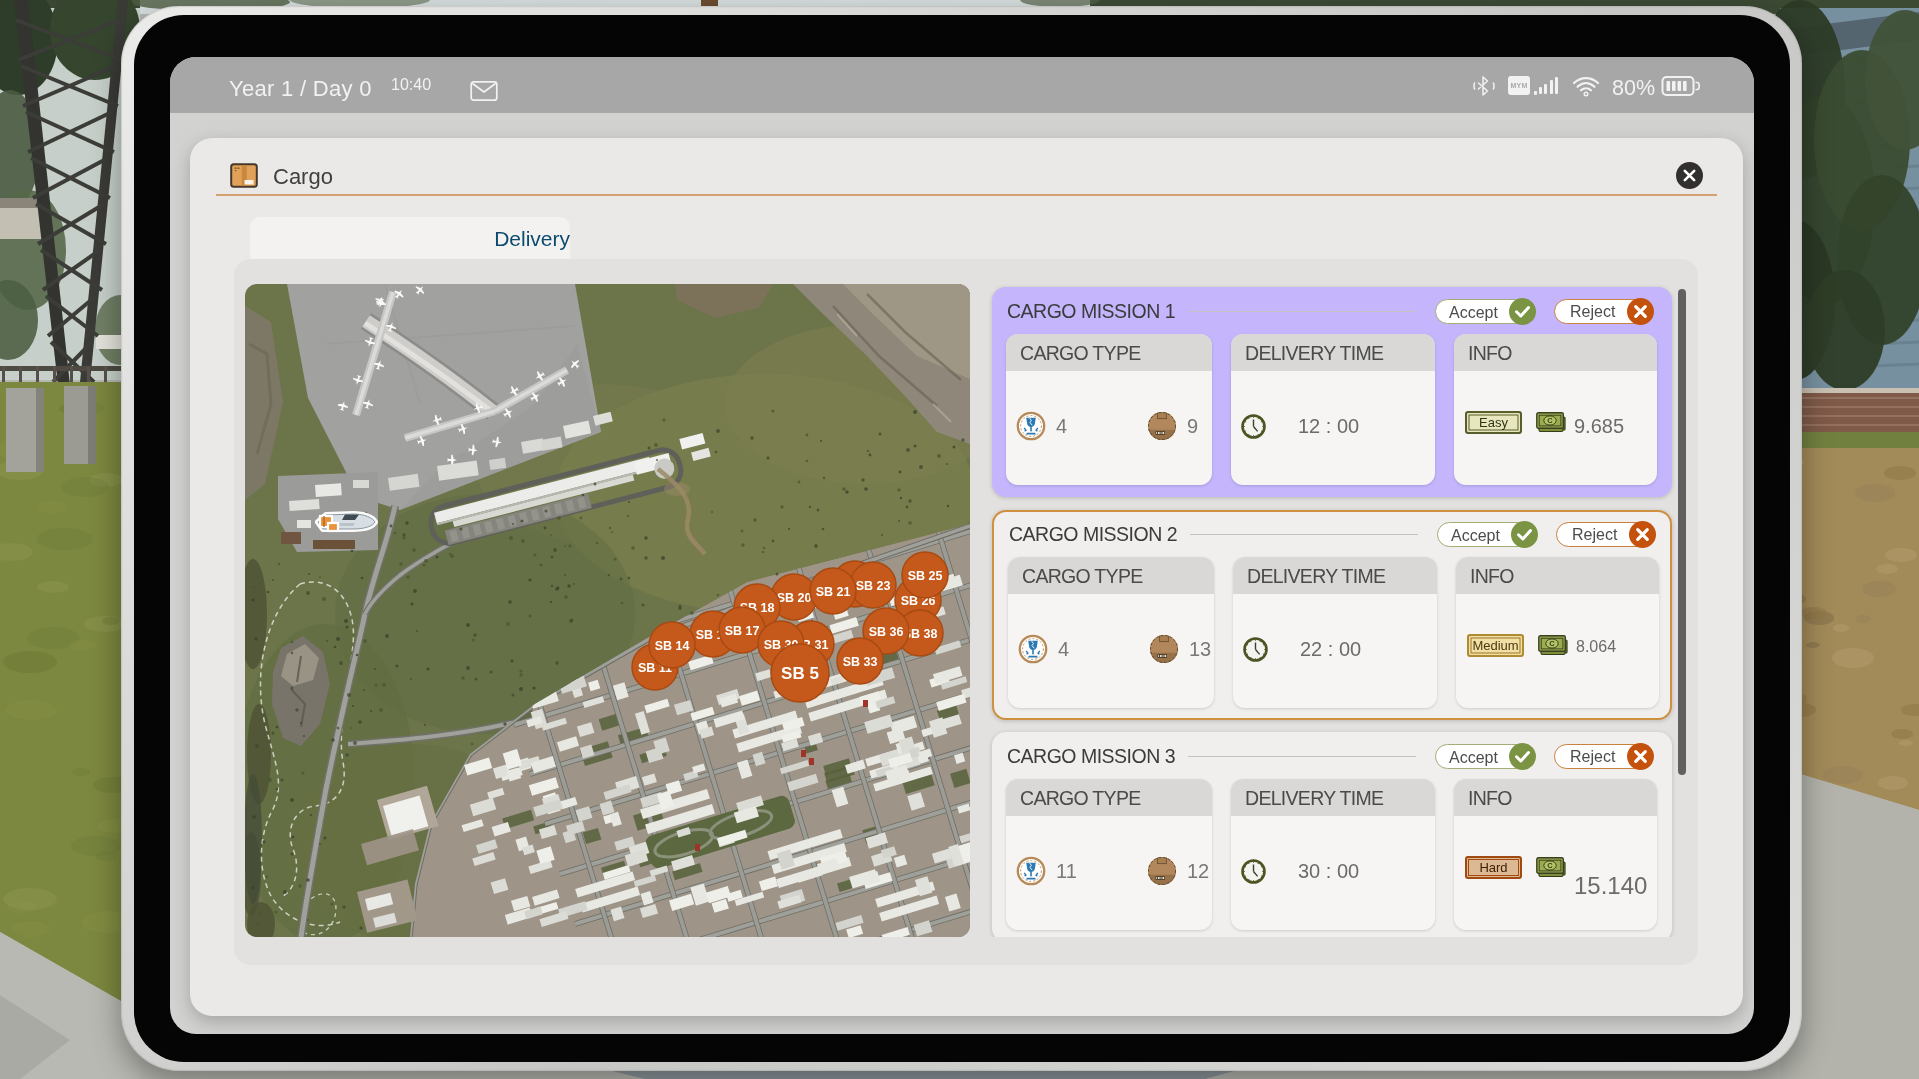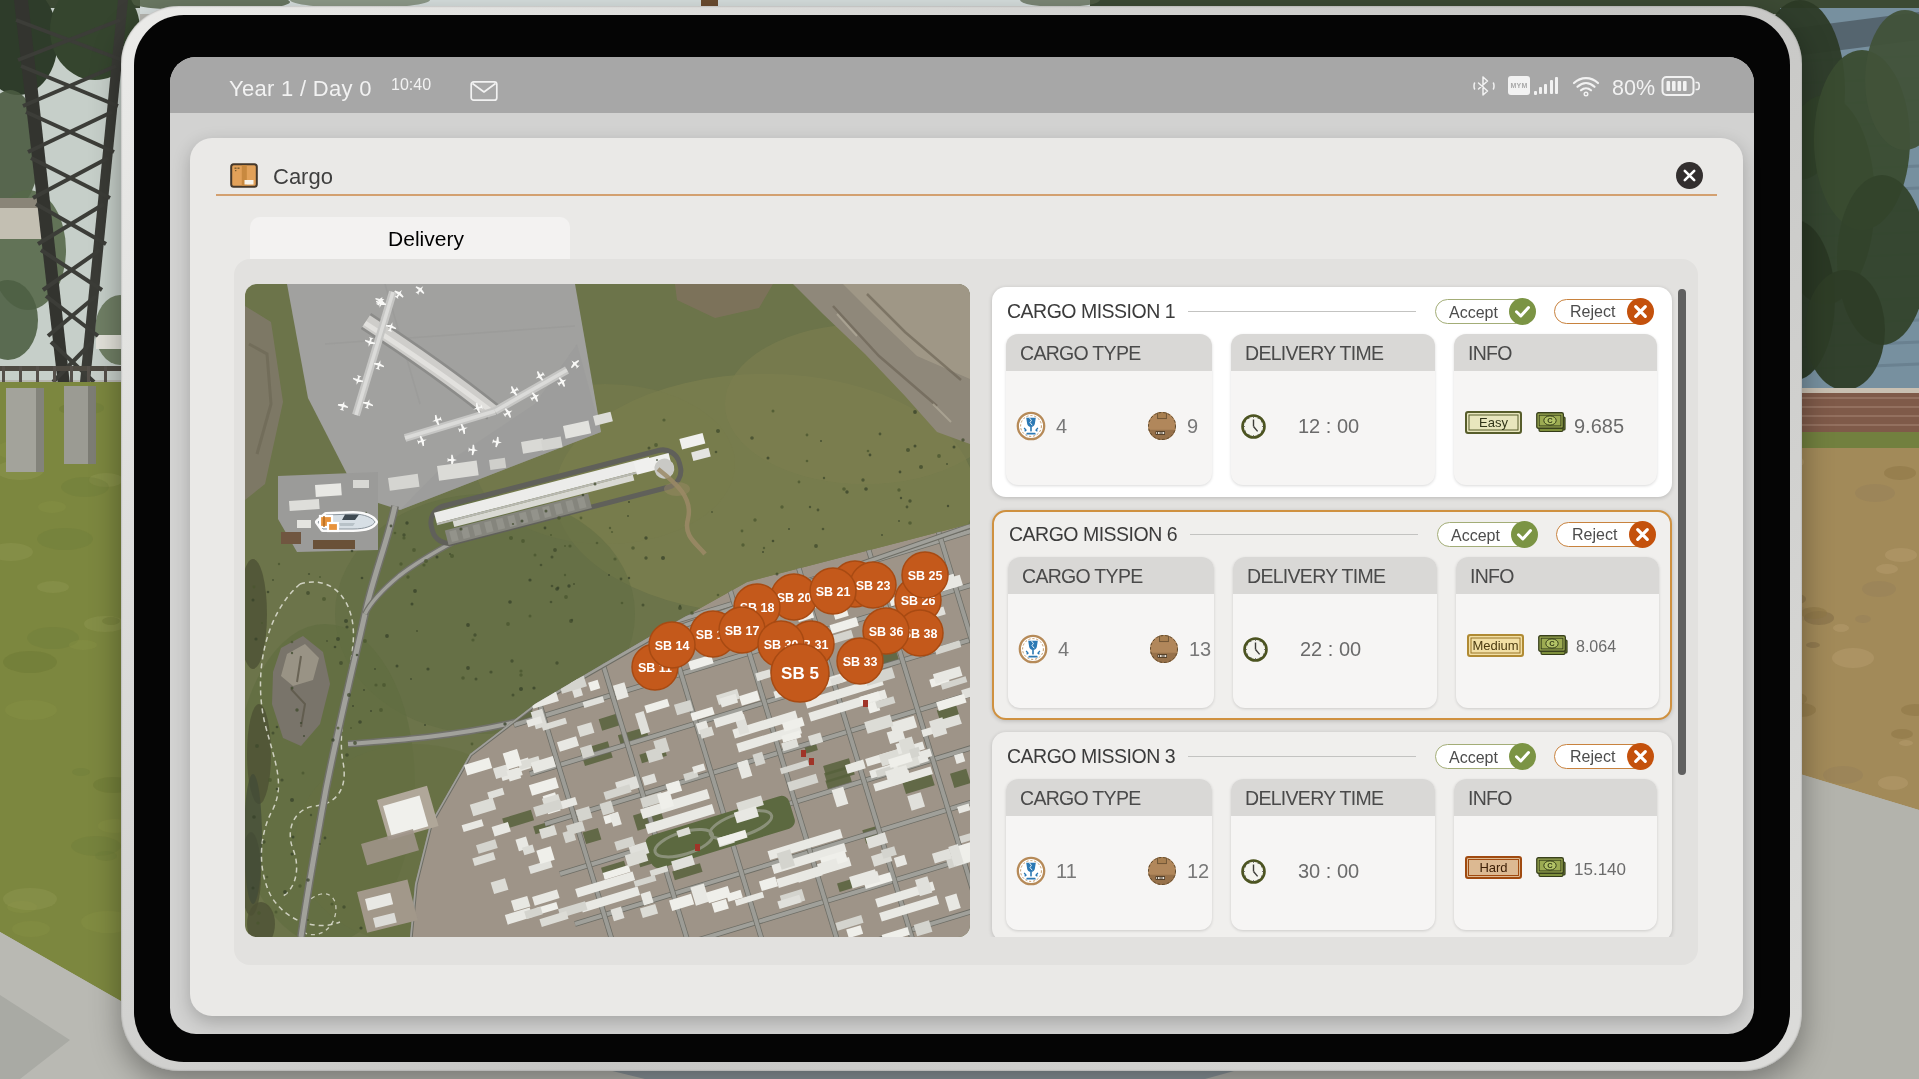--- a/index.html
+++ b/index.html
@@ -193,21 +193,21 @@
         <rect x="5" y="7" width="1.4" height="1.2"></rect>
       </g>
     </svg>
     <div style="position:absolute;left:273px;top:164px;font-size:22px;color:#3f3f3f">Cargo</div>
     <div style="position:absolute;left:216px;top:194px;width:1501px;height:2px;background:#d3a070"></div>
     <div style="position:absolute;left:1676px;top:162px;width:27px;height:27px"><svg width="27" height="27" viewBox="0 0 27 27">
         <circle cx="13.5" cy="13.5" r="13.5" fill="#332f2f"></circle>
         <path d="M8.8,8.8 L18.2,18.2 M18.2,8.8 L8.8,18.2" stroke="#ffffff" stroke-width="2.6" stroke-linecap="round"></path>
       </svg></div>
     <div style="position:absolute;left:250px;top:217px;width:320px;height:46px;background:#f3f2f1;border-radius:10px 10px 0 0"></div>
-    <div style="position:absolute;left:266px;top:227px;width:320px;text-align:center;font-size:21px;color:#000000">Delivery</div>
+    <div style="position:absolute;left:250px;top:227px;width:320px;text-align:right;font-size:21px;color:#0c4a6e">Delivery</div>
     <div style="position:absolute;left:234px;top:259px;width:1464px;height:706px;border-radius:16px;background:#e2e1df"></div>
     <svg width="725" height="653" viewBox="0 0 725 653" style="position:absolute;left:245px;top:284px;border-radius:12px">
       <rect width="725" height="653" fill="#6c744a"></rect>
       <ellipse cx="520" cy="210" rx="210" ry="120" fill="#7a7e4e" opacity="0.8"></ellipse>
       <ellipse cx="360" cy="180" rx="130" ry="80" fill="#777b4c" opacity="0.5"></ellipse>
       <ellipse cx="240" cy="330" rx="150" ry="120" fill="#606b41" opacity="0.5"></ellipse>
       <ellipse cx="80" cy="500" rx="90" ry="160" fill="#5f6c3f" opacity="0.6"></ellipse>
       <ellipse cx="620" cy="120" rx="140" ry="80" fill="#7d7f50" opacity="0.6"></ellipse>
       <ellipse cx="170" cy="560" rx="120" ry="100" fill="#657043" opacity="0.6"></ellipse>
       <path d="M548,0 L725,0 L725,160 L692,148 L660,112 L620,70 L578,30 Z" fill="#8f887a"></path>
@@ -882,21 +882,21 @@
         <text x="427" y="365.5" text-anchor="middle" font-family="Liberation Sans, sans-serif" font-size="12.5" font-weight="bold" fill="#ffffff">SB 14</text>
       </g>
       <g>
         <circle cx="555" cy="389" r="29" fill="#c4591b" stroke="#a84a12" stroke-width="1.5"></circle>
         <text x="555" y="395" text-anchor="middle" font-family="Liberation Sans, sans-serif" font-size="17" font-weight="bold" fill="#ffffff">SB 5</text>
       </g>
     </svg>
     <div style="position:absolute;left:984px;top:284px;width:700px;height:653px;overflow:hidden">
       <div style="position:relative;width:700px;height:653px">
         <div style="position:absolute;left:-984px;top:-284px;width:1919px;height:1400px">
-          <div style="position:absolute;left:992px;top:287px;width:680px;height:210px;background:#ffffff;border-radius:14px;box-shadow:0 1px 4px rgba(0,0,0,0.18);box-sizing:border-box">
+          <div style="position:absolute;left:992px;top:287px;width:680px;height:210px;background:#c4b5fd;border-radius:14px;box-shadow:0 1px 4px rgba(0,0,0,0.18);box-sizing:border-box">
             <div style="position:absolute;left:15px;top:13px;font-size:19.5px;color:#3b3b3b;letter-spacing:-0.5px">CARGO MISSION 1</div>
             <div style="position:absolute;left:196px;top:24px;width:228px;height:1px;background:#c3c3c1"></div>
             <div style="position:absolute;left:443px;top:12px;width:94px;height:25px;background:#ffffff;border:1px solid #a3ad77;border-radius:13px;box-sizing:border-box">
               <span style="position:absolute;left:13px;top:3.5px;font-size:16px;color:#4c4c4c">Accept</span>
             </div>
             <div style="position:absolute;left:517px;top:11px;width:27px;height:27px"><svg width="27" height="27" viewBox="0 0 27 27">
                 <circle cx="13.5" cy="13.5" r="13.5" fill="#7b9444"></circle>
                 <path d="M7.5,13.8 L11.8,18 L19.5,9.5" fill="none" stroke="#ffffff" stroke-width="3" stroke-linecap="round" stroke-linejoin="round"></path>
               </svg></div>
             <div style="position:absolute;left:562px;top:12px;width:94px;height:25px;background:#ffffff;border:1.5px solid #c8823e;border-radius:13px;box-sizing:border-box">
@@ -973,21 +973,21 @@
                   <rect x="3" y="12.5" width="24" height="7" rx="1.5" fill="#7e8f3c" stroke="#343c18" stroke-width="1.2"></rect>
                   <rect x="0.8" y="0.8" width="26.5" height="15.5" rx="1.5" fill="#9cab52" stroke="#39411c" stroke-width="1.4"></rect>
                   <rect x="3.2" y="3.2" width="21.7" height="10.7" fill="none" stroke="#343c18" stroke-width="0.9"></rect>
                   <ellipse cx="14" cy="8.5" rx="6.2" ry="4.6" fill="#b3c467" stroke="#343c18" stroke-width="1"></ellipse>
                   <text x="14" y="11.2" text-anchor="middle" font-family="Liberation Sans, sans-serif" font-size="7.5" font-weight="bold" fill="#343c18">C</text>
                 </svg></div>
               <div style="position:absolute;left:120px;top:81px;font-size:20px;color:#6b6b6b">9.685</div>
             </div>
           </div>
           <div style="position:absolute;left:992px;top:510px;width:680px;height:210px;background:#f0efed;border-radius:14px;box-shadow:0 1px 4px rgba(0,0,0,0.18);border:2px solid #cf9140;box-sizing:border-box">
-            <div style="position:absolute;left:15px;top:11px;font-size:19.5px;color:#3b3b3b;letter-spacing:-0.5px">CARGO MISSION 6</div>
+            <div style="position:absolute;left:15px;top:11px;font-size:19.5px;color:#3b3b3b;letter-spacing:-0.5px">CARGO MISSION 2</div>
             <div style="position:absolute;left:196px;top:22px;width:228px;height:1px;background:#c3c3c1"></div>
             <div style="position:absolute;left:443px;top:10px;width:94px;height:25px;background:#ffffff;border:1px solid #a3ad77;border-radius:13px;box-sizing:border-box">
               <span style="position:absolute;left:13px;top:3.5px;font-size:16px;color:#4c4c4c">Accept</span>
             </div>
             <div style="position:absolute;left:517px;top:9px;width:27px;height:27px"><svg width="27" height="27" viewBox="0 0 27 27">
                 <circle cx="13.5" cy="13.5" r="13.5" fill="#7b9444"></circle>
                 <path d="M7.5,13.8 L11.8,18 L19.5,9.5" fill="none" stroke="#ffffff" stroke-width="3" stroke-linecap="round" stroke-linejoin="round"></path>
               </svg></div>
             <div style="position:absolute;left:562px;top:10px;width:94px;height:25px;background:#ffffff;border:1.5px solid #c8823e;border-radius:13px;box-sizing:border-box">
               <span style="position:absolute;left:15px;top:3px;font-size:16px;color:#4c4c4c">Reject</span>
@@ -1149,19 +1149,19 @@
               <div style="position:absolute;left:14px;top:8px;font-size:19.5px;color:#4a4a4a;letter-spacing:-0.7px">INFO</div>
               <div style="position:absolute;left:11px;top:77px;width:57px;height:23px;border-radius:3px;background:#dcb992;border:2.5px solid #a04a10;box-shadow:inset 0 0 0 1px #dcb992, inset 0 0 0 2px #a04a10;color:#3d2008;box-sizing:border-box;text-align:center;font-size:13px;line-height:19px">Hard</div>
               <div style="position:absolute;left:82px;top:78px"><svg width="31" height="23" viewBox="0 0 31 23">
                   <rect x="23.5" y="5" width="5.5" height="13" rx="1" fill="#7e8f3c" stroke="#343c18" stroke-width="1.2"></rect>
                   <rect x="3" y="12.5" width="24" height="7" rx="1.5" fill="#7e8f3c" stroke="#343c18" stroke-width="1.2"></rect>
                   <rect x="0.8" y="0.8" width="26.5" height="15.5" rx="1.5" fill="#9cab52" stroke="#39411c" stroke-width="1.4"></rect>
                   <rect x="3.2" y="3.2" width="21.7" height="10.7" fill="none" stroke="#343c18" stroke-width="0.9"></rect>
                   <ellipse cx="14" cy="8.5" rx="6.2" ry="4.6" fill="#b3c467" stroke="#343c18" stroke-width="1"></ellipse>
                   <text x="14" y="11.2" text-anchor="middle" font-family="Liberation Sans, sans-serif" font-size="7.5" font-weight="bold" fill="#343c18">C</text>
                 </svg></div>
-              <div style="position:absolute;left:120px;top:81px;font-size:17px;color:#6b6b6b">15.140</div>
+              <div style="position:absolute;left:120px;top:93px;font-size:24px;color:#6b6b6b">15.140</div>
             </div>
           </div>
         </div>
       </div>
     </div>
     <div style="position:absolute;left:1678px;top:289px;width:8px;height:486px;background:#606060;border-radius:4px"></div>
   </div>
 </body></html>

